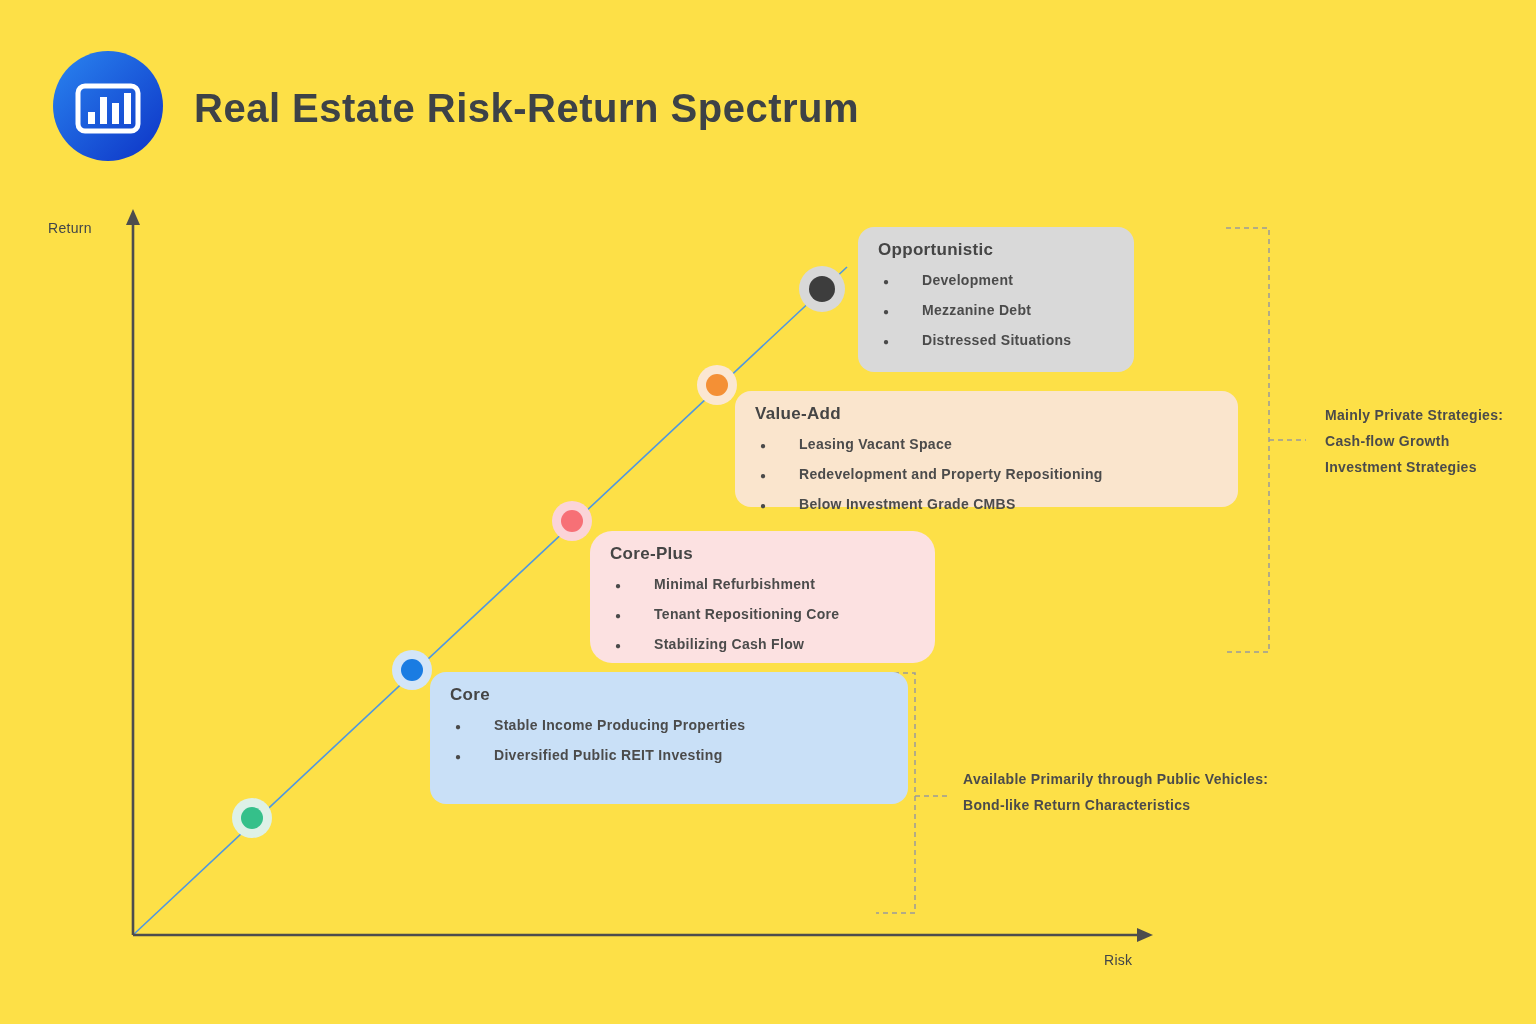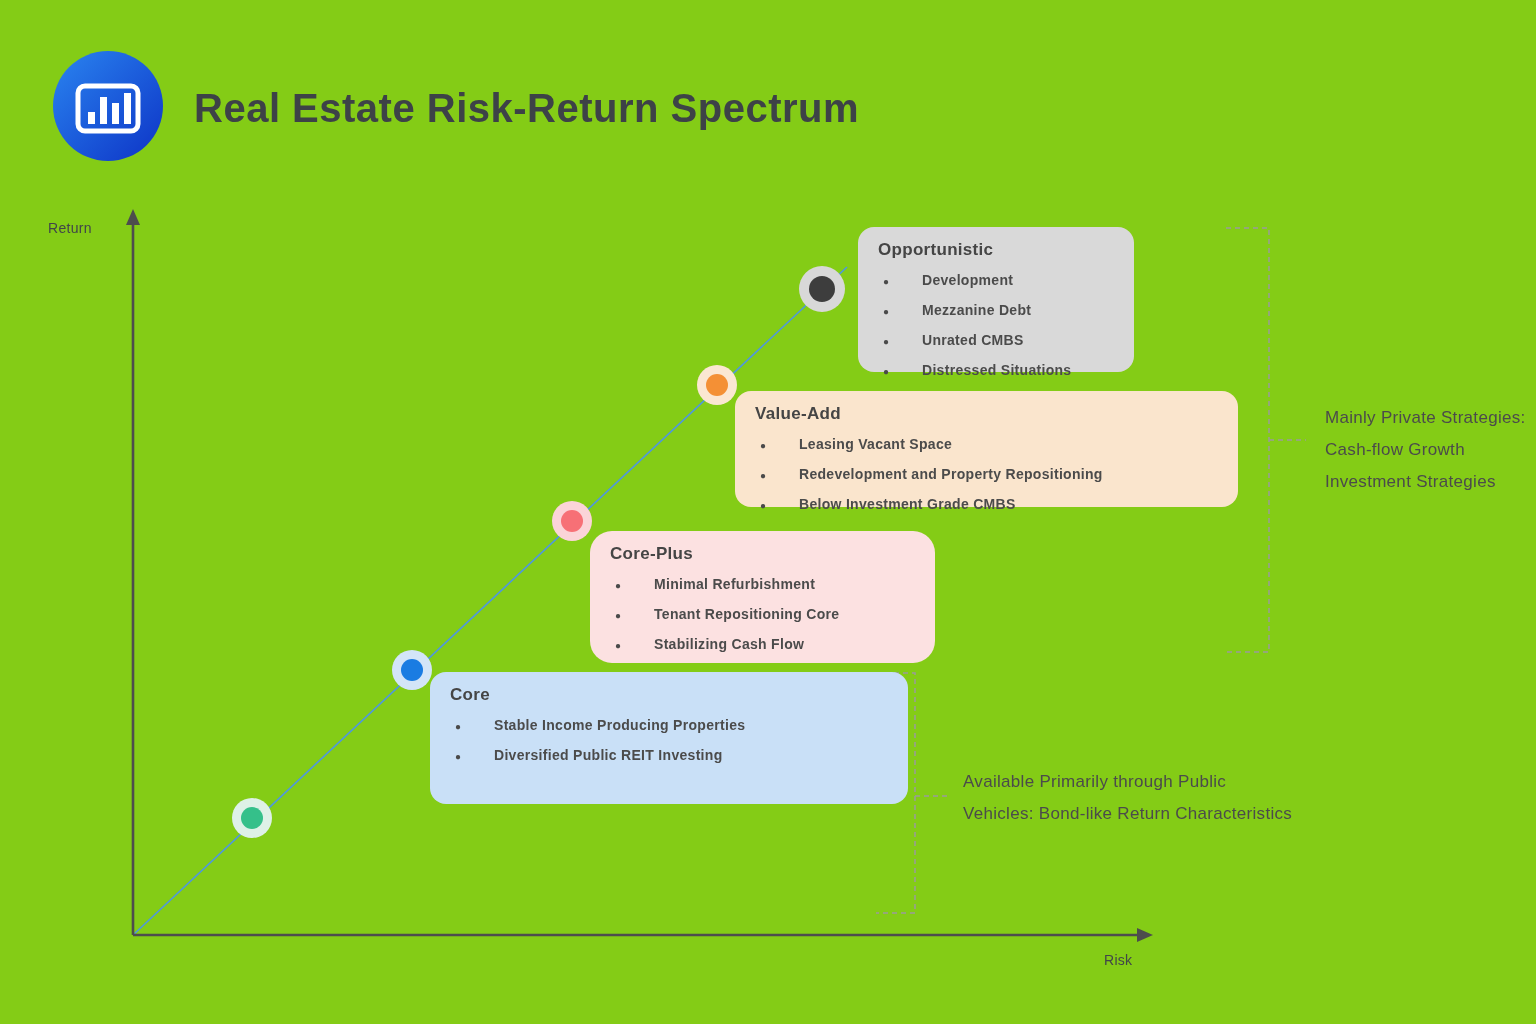--- a/index.html
+++ b/index.html
@@ -1,18 +1,18 @@
 <!DOCTYPE html>
 <html><head>
 <meta charset="utf-8">
 <style>
   * { margin:0; padding:0; box-sizing:border-box; }
   html,body { width:1536px; height:1024px; background:#ffffff; overflow:hidden;
               font-family:"Liberation Sans","DejaVu Sans",sans-serif; }
-  .stage { position:relative; width:1536px; height:1024px; background:#84cc16; }
+  .stage { position:relative; width:1536px; height:1024px; background:#fde047; }
 
   
   .logo { position:absolute; left:52px; top:50px; width:112px; height:112px; }
   .page-title { position:absolute; left:194px; top:86px; font-size:40px; font-weight:700;
                 color:#3d4247; letter-spacing:0.5px; }
 
   
   .chart-svg { position:absolute; left:0; top:0; z-index:1; }
 
   
@@ -43,22 +43,22 @@
   .dot { border-radius:50%; }
   .halo-40 { width:40px; height:40px; }  .d-22 { width:22px; height:22px; }
   .halo-46 { width:46px; height:46px; }  .d-26 { width:26px; height:26px; }
   .pos-senior        { left:232px; top:798px; }
   .pos-core          { left:392px; top:650px; }
   .pos-coreplus      { left:552px; top:501px; }
   .pos-valueadd      { left:697px; top:365px; }
   .pos-opportunistic { left:799px; top:266px; }
 
   
-  .note { position:absolute; font-size:17px; font-weight:400; color:#4b4b4b;
-          line-height:32px; letter-spacing:0.3px; z-index:2; }
+  .note { position:absolute; font-size:14px; font-weight:700; color:#4b4b4b;
+          line-height:26px; letter-spacing:0.3px; z-index:2; }
   .note-private { left:1325px; top:402px; width:205px; }
   .note-public  { left:963px;  top:766px; width:330px; }
 </style>
 </head>
 <body>
 
 <div class="stage">
 
   <svg class="logo" viewBox="0 0 112 112">
     <defs>
@@ -149,24 +149,20 @@
     <div class="srow">
       <span class="blt"></span>
       <span class="itm">Development</span>
       </div>
     <div class="srow">
       <span class="blt"></span>
       <span class="itm">Mezzanine Debt</span>
       </div>
     <div class="srow">
       <span class="blt"></span>
-      <span class="itm">Unrated CMBS</span>
-      </div>
-    <div class="srow">
-      <span class="blt"></span>
       <span class="itm">Distressed Situations</span>
       </div>
   </div>
 
   <div class="dot-halo halo-40 pos-senior" style="background: rgb(222, 241, 231);">
     <div class="dot d-22" style="background: rgb(53, 192, 138);"></div>
   </div>
   <div class="dot-halo halo-40 pos-core" style="background: rgb(211, 229, 248);">
     <div class="dot d-22" style="background: rgb(26, 124, 226);"></div>
   </div>

